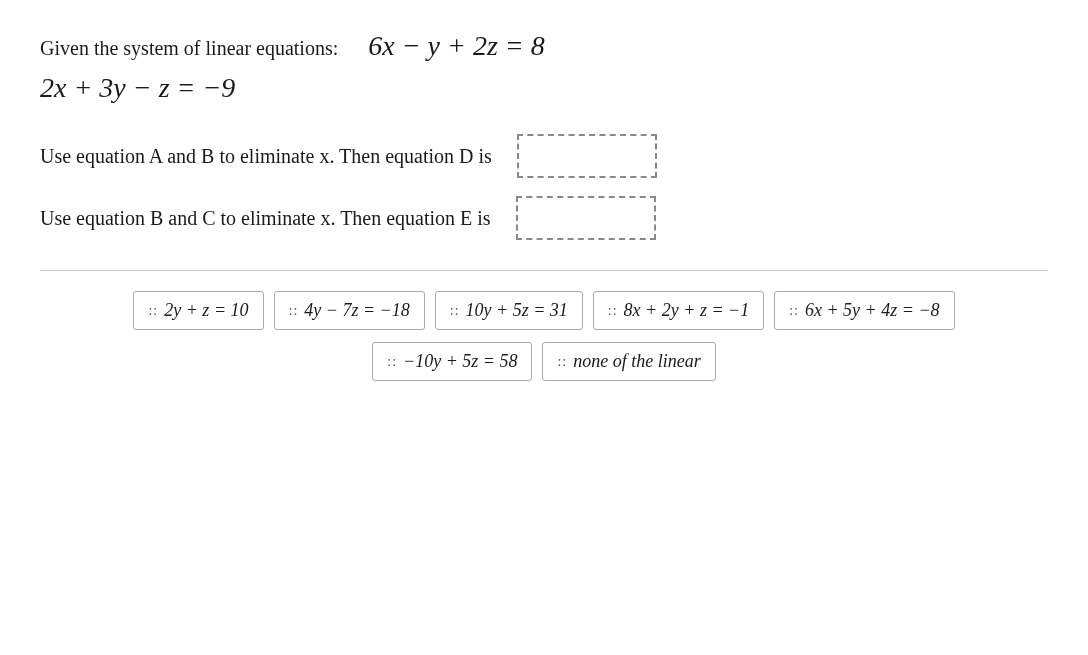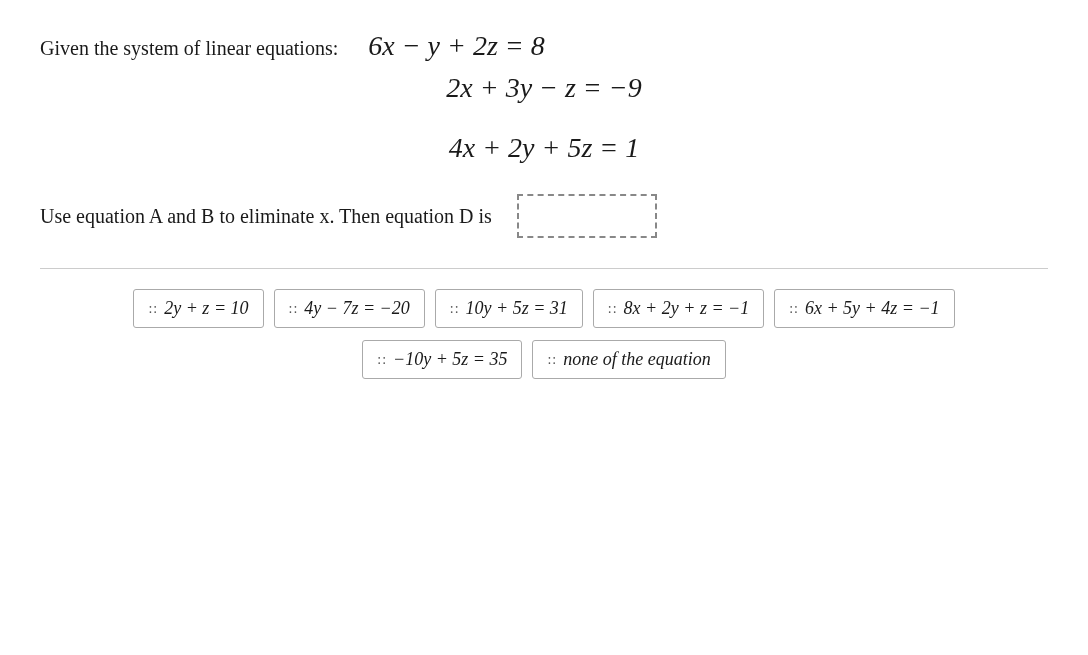--- a/index.html
+++ b/index.html
@@ -26,21 +26,21 @@
       white-space: nowrap;
     }
 
     .equation {
       font-style: italic;
       font-size: 28px;
     }
 
     .equations-center {
       display: flex;
-      flex-direction: column;
+      flex-direction: row;
       align-items: center;
       gap: 28px;
       margin: 10px 0 30px 0;
     }
 
     .question-row {
       display: flex;
       align-items: center;
       gap: 25px;
       margin: 18px 0;
@@ -104,56 +104,59 @@
 </head>
 <body>
 
 <div class="header-row">
   <span class="header-label">Given the system of linear equations:</span>
   <span class="equation">6x − y + 2z = 8</span>
 </div>
 
 <div class="equations-center">
   <span class="equation">2x + 3y − z = −9</span>
-  <span class="equation">4x + 2y + 5z = 1</span>
 </div>
 
 <div class="questions-section">
   <div class="question-row">
     <span class="question-text">Use equation A and B to eliminate x.  Then equation D is</span>
+    <span class="answer-box"></span>
+  </div>
+  <div class="question-row">
+    <span class="question-text">Use equation B and C to eliminate x.  Then equation E is</span>
     <span class="answer-box"></span>
   </div>
 </div>
 
 <div class="drag-options-area">
   <div class="drag-row" id="drag-row-1">
   <div class="drag-item" draggable="true">
         <span class="drag-handle">::</span>
         <span class="math">2y + z = 10</span>
       </div>
       <div class="drag-item" draggable="true">
         <span class="drag-handle">::</span>
-        <span class="math">4y − 7z = −20</span>
+        <span class="math">4y − 7z = −18</span>
       </div>
       <div class="drag-item" draggable="true">
         <span class="drag-handle">::</span>
         <span class="math">10y + 5z = 31</span>
       </div>
       <div class="drag-item" draggable="true">
         <span class="drag-handle">::</span>
         <span class="math">8x + 2y + z = −1</span>
       </div>
       <div class="drag-item" draggable="true">
         <span class="drag-handle">::</span>
-        <span class="math">6x + 5y + 4z = −1</span>
+        <span class="math">6x + 5y + 4z = −8</span>
       </div>
     </div>
   <div class="drag-row" id="drag-row-2">
   <div class="drag-item" draggable="true">
         <span class="drag-handle">::</span>
-        <span class="math">−10y + 5z = 35</span>
+        <span class="math">−10y + 5z = 58</span>
       </div>
       <div class="drag-item" draggable="true">
         <span class="drag-handle">::</span>
-        <span class="math">none of the equation</span>
+        <span class="math">none of the linear</span>
       </div>
     </div>
 </div>
 
 </body></html>

